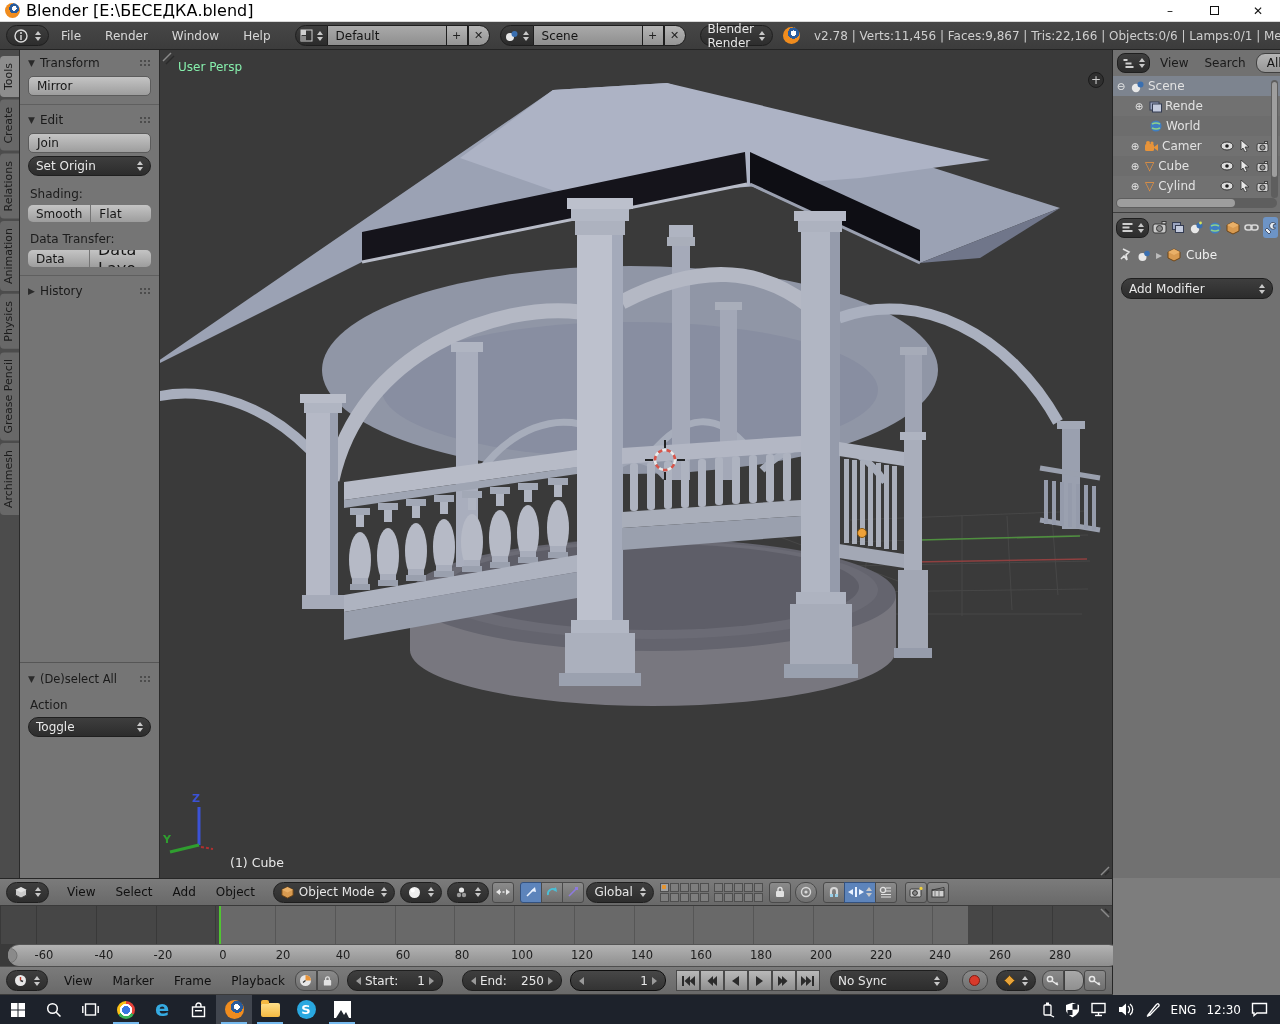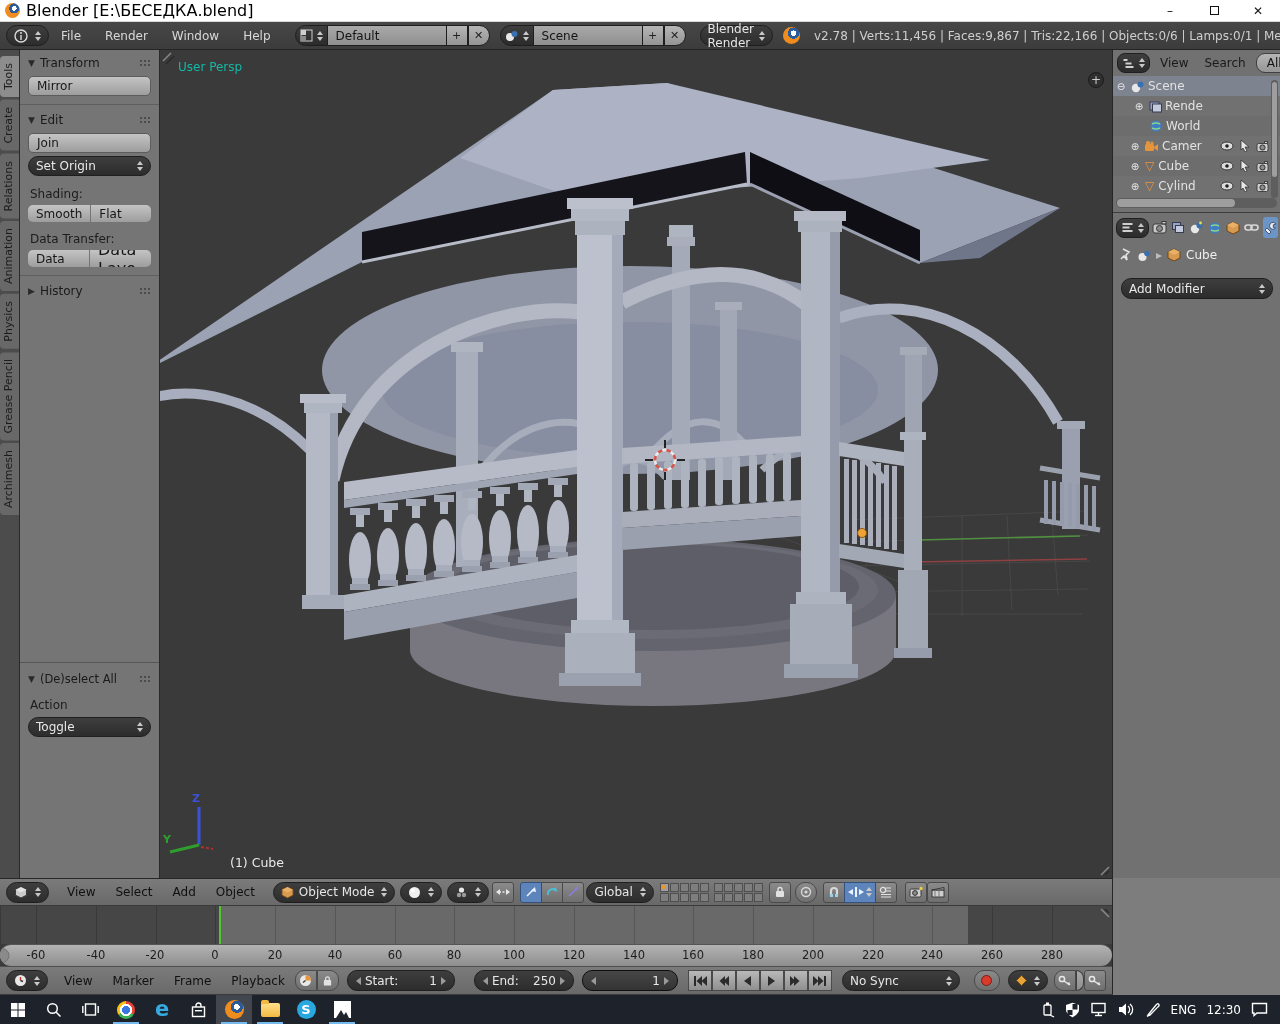--- a/index.html
+++ b/index.html
@@ -48,21 +48,21 @@
   .vgroup .btn { border-radius:0; border-width:0; height:19px; }
   .btn.single { border-radius:5px; margin:2px 8px; }
   .hgroup { display:flex; margin:2px 8px; gap:1px; border-radius:5px; overflow:hidden; }
   .hgroup .btn { flex:1; border-width:0; border-radius:0; height:17px; }
   .shelflabel { padding:8px 10px 2px 10px; color:#1c1c1c; }
   .darkdd { background:linear-gradient(#3e3e3e,#2c2c2c); border:1px solid #1f1f1f; border-radius:10px; color:#e8e8e8; height:20px; display:flex; align-items:center; padding:0 7px; margin:3px 8px; }
   .shelf-divider { border-top:1px solid #5f5f5f; margin:8px 0 2px 0; }
 
   
   #viewport { left:160px; top:50px; width:952px; height:828px; background:#3a3a3a; overflow:hidden; }
-  #vp-label { left:18px; top:10px; color:#14b8a6; }
+  #vp-label { left:18px; top:10px; color:#86efac; }
   #vp-objlabel { left:70px; top:805px; color:#e8e8e8; font-size:12.5px; }
   #vp-plus { right:8px; top:22px; width:16px; height:16px; border-radius:50%; background:#2f2f2f; border:1px solid #1c1c1c; color:#cfcfcf; display:flex; align-items:center; justify-content:center; font-size:12px; }
   .axis-z { left:32px; top:742px; color:#3b52d6; font-size:11px; font-weight:bold;}
   .axis-y { left:3px; top:783px; color:#2f9e2f; font-size:11px; font-weight:bold;}
 
   
   #rightcol { left:1112px; top:50px; width:168px; height:944px; background:#717171; border-left:1px solid #262626; overflow:hidden; }
   #outliner-header { display:flex; align-items:center; height:26px; gap:4px; padding:0 4px; color:#1a1a1a; }
   .mini-dd { background:linear-gradient(#3e3e3e,#2c2c2c); border:1px solid #1f1f1f; border-radius:8px; height:20px; display:inline-flex; align-items:center; padding:0 4px; gap:2px;}
   #outliner-filter { margin-left:auto; background:linear-gradient(#b5b5b5,#969696); border:1px solid #404040; border-radius:9px 0 0 9px; color:#141414; height:20px; padding:0 10px; display:flex; align-items:center; margin-right:-6px;}
@@ -100,21 +100,21 @@
   .laycell { background:#7e7e7e; border:1px solid #4f4f4f; position:relative;}
   .laycell.on { background:#a0a0a0; }
   .laycell.dot::after { content:""; position:absolute; left:1px; top:1px; width:4px; height:4px; background:#e8952e; border-radius:1px;}
 
   
   #tl-tracks { left:0; top:906px; width:1112px; height:38px; background:#464646; overflow:hidden; }
   #tl-inrange { position:absolute; left:220px; top:0; width:748px; height:38px; background:#696969; }
   #tl-grid { position:absolute; left:0; top:0; width:1112px; height:38px;
      background-image:repeating-linear-gradient(90deg, rgba(0,0,0,0.18) 0 1px, transparent 1px 59.76px); background-position:36px 0; }
   #tl-playhead { position:absolute; left:219px; top:0; width:2px; height:38px; background:#51c532; }
-  #tl-ruler { left:0; top:944px; width:1112px; height:22px; background:linear-gradient(#b3b3b3,#8e8e8e); border-top:1px solid #555; border-radius:11px; position:absolute; overflow:hidden;}
+  #tl-ruler { left:8px; top:944px; width:1112px; height:22px; background:linear-gradient(#b3b3b3,#8e8e8e); border-top:1px solid #555; border-radius:11px; position:absolute; overflow:hidden;}
   #tl-ruler .cap { position:absolute; left:2px; top:3px; width:15px; height:15px; border-radius:50%; background:#8a8a8a; border:1px solid #737373;}
   #tl-ruler span { position:absolute; top:3px; transform:translateX(-50%); color:#1d1d1d; font-size:11.5px; }
   #tl-header { left:0; top:966px; width:1112px; height:28px; background:linear-gradient(#7b7b7b,#696969); border-top:1px solid #4e4e4e; display:flex; align-items:center; color:#101010; overflow:hidden;}
   .numfield { background:linear-gradient(#3e3e3e,#2c2c2c); border:1px solid #1f1f1f; border-radius:10px; color:#e8e8e8; height:21px; display:inline-flex; align-items:center; padding:0 8px; gap:4px; }
   .numfield .lt { width:0;height:0;border-top:4px solid transparent;border-bottom:4px solid transparent;border-right:5px solid #9a9a9a;}
   .numfield .rt { width:0;height:0;border-top:4px solid transparent;border-bottom:4px solid transparent;border-left:5px solid #9a9a9a;}
   .pbtn { width:24px; height:21px; background:linear-gradient(#b9b9b9,#8f8f8f); border:1px solid #4a4a4a; display:flex; align-items:center; justify-content:center; }
   .recbtn { width:26px; height:21px; background:linear-gradient(#8b8b8b,#6f6f6f); border:1px solid #4a4a4a; border-radius:10px; display:flex; align-items:center; justify-content:center; }
   .recbtn .dot { width:11px; height:11px; border-radius:50%; background:#d93a2b; border:1px solid #7e1d14; }
   .lightpill { background:linear-gradient(#a9a9a9,#8f8f8f); border:1px solid #3f3f3f; border-radius:10px; height:21px; }
@@ -950,21 +950,21 @@
         <path d="M6.5,1 A5.5,5.5 0 0 1 12,6.5 L6.5,6.5 Z" fill="#e8943a"></path>
         <line x1="6.5" y1="6.5" x2="4" y2="8.5" stroke="#333" stroke-width="1.3"></line>
       </svg>
   </span>
   <span class="hbtn" style="border-radius:0 9px 9px 0; margin-right:8px">
     <svg width="11" height="12" viewBox="0 0 12 12">
         <rect x="2" y="5" width="8" height="6" rx="1" fill="#e2e2e2"></rect>
         <path d="M4,5 V3.5 a2,2 0 0 1 4,0 V5" fill="none" stroke="#e2e2e2" stroke-width="1.4"></path>
       </svg>
   </span>
-  <span class="numfield" style="width:108px">
+  <span class="numfield" style="width:96px">
     <span class="lt"></span>
     <span>Start:</span>
     <span style="margin-left:auto">1</span>
     <span class="rt"></span>
   </span>
   <span class="numfield" style="width:100px; margin-left:19px">
     <span class="lt"></span>
     <span>End:</span>
     <span style="margin-left:auto">250</span>
     <span class="rt"></span>

